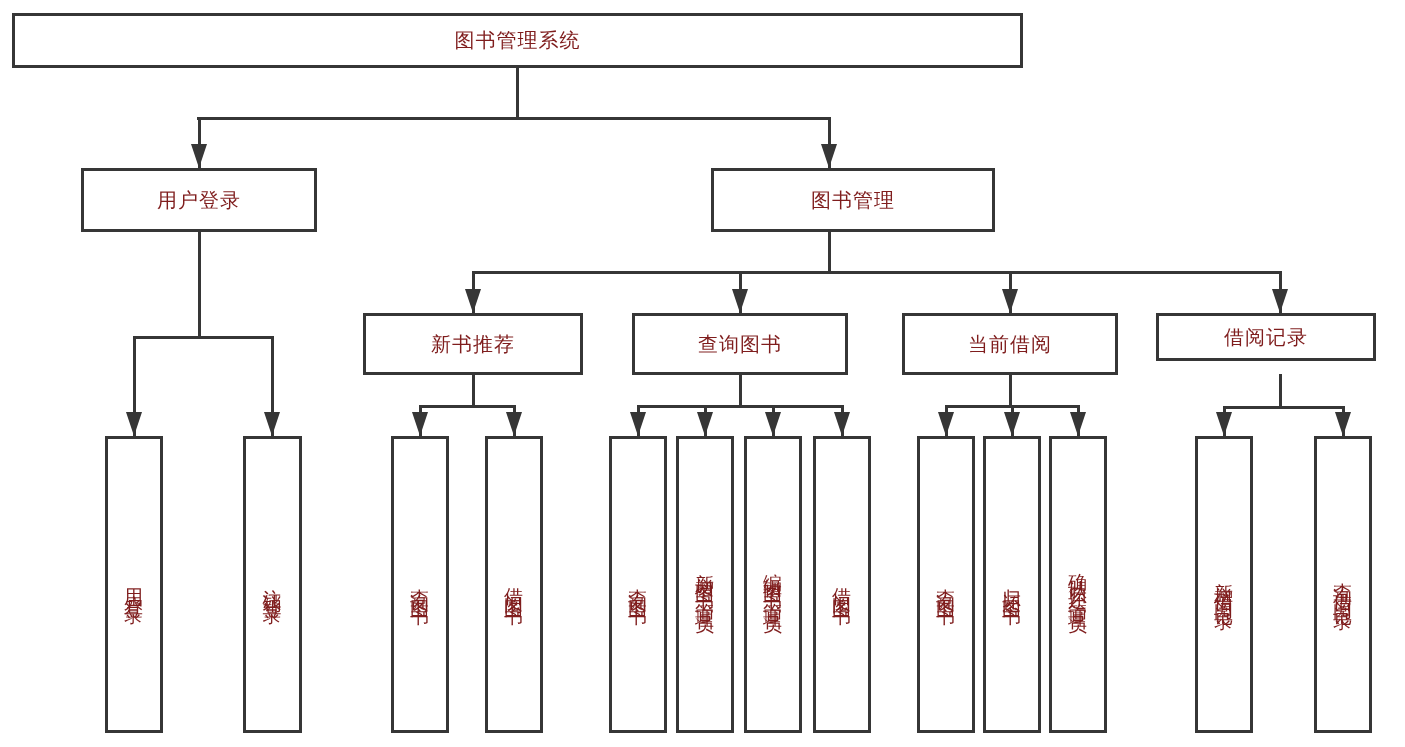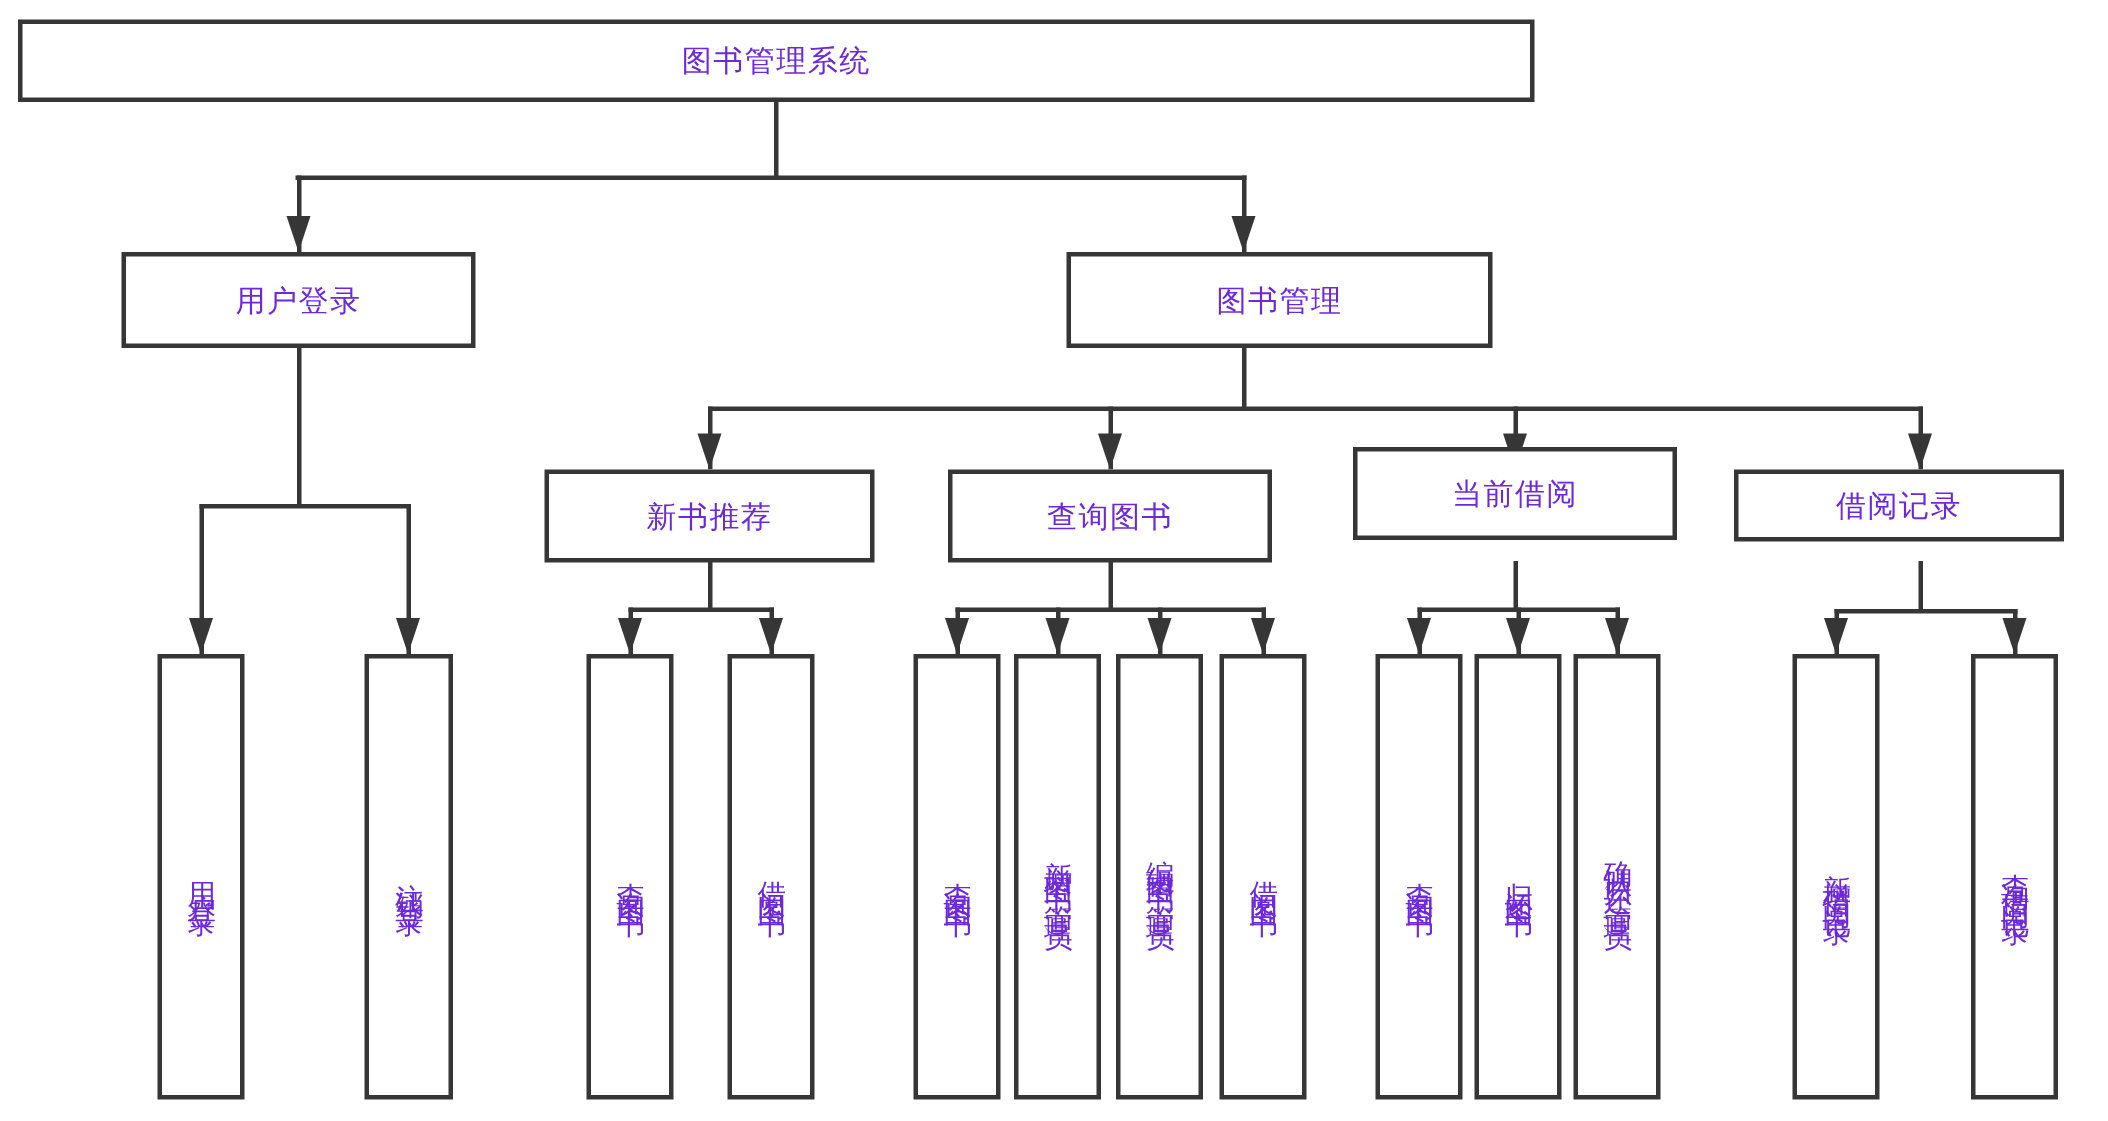--- a/index.html
+++ b/index.html
@@ -12,21 +12,21 @@
     overflow: hidden;
   }
   .box {
     position: absolute;
     box-sizing: border-box;
     border: 3px solid #363636;
     background: #ffffff;
     display: flex;
     align-items: center;
     justify-content: center;
-    color: #6d28d9;
+    color: #7f1d1d;
     font-size: 20px;
     letter-spacing: 1px;
     white-space: nowrap;
   }
   .vbox {
     font-size: 19px;
     writing-mode: vertical-rl;
     text-orientation: mixed;
     letter-spacing: 6px;
     line-height: 1.0;
@@ -92,21 +92,21 @@
   <div class="arrow" style="left:465px;  top:289px;"></div>
   <div class="v-line" style="left:739px;  top:271px; height:42px;"></div>
   <div class="arrow" style="left:732px;  top:289px;"></div>
   <div class="v-line" style="left:1009px; top:271px; height:42px;"></div>
   <div class="arrow" style="left:1002px; top:289px;"></div>
   <div class="v-line" style="left:1279px; top:271px; height:42px;"></div>
   <div class="arrow" style="left:1272px; top:289px;"></div>
 
   <div class="box" style="left:363px; top:313px; width:220px; height:62px;">新书推荐</div>
   <div class="box" style="left:632px; top:313px; width:216px; height:62px;">查询图书</div>
-  <div class="box" style="left:902px; top:298px; width:216px; height:62px;">当前借阅</div>
+  <div class="box" style="left:902px; top:313px; width:216px; height:62px;">当前借阅</div>
   <div class="box" style="left:1156px; top:313px; width:220px; height:48px;">借阅记录</div>
 
   <div class="v-line" style="left:472px; top:374px; height:33px;"></div>
   <div class="h-line" style="left:419px; top:405px; width:97px;"></div>
   <div class="v-line" style="left:419px; top:405px; height:31px;"></div>
   <div class="arrow" style="left:412px; top:412px;"></div>
   <div class="v-line" style="left:513px; top:405px; height:31px;"></div>
   <div class="arrow" style="left:506px; top:412px;"></div>
 
   <div class="v-line" style="left:739px; top:374px; height:33px;"></div>

